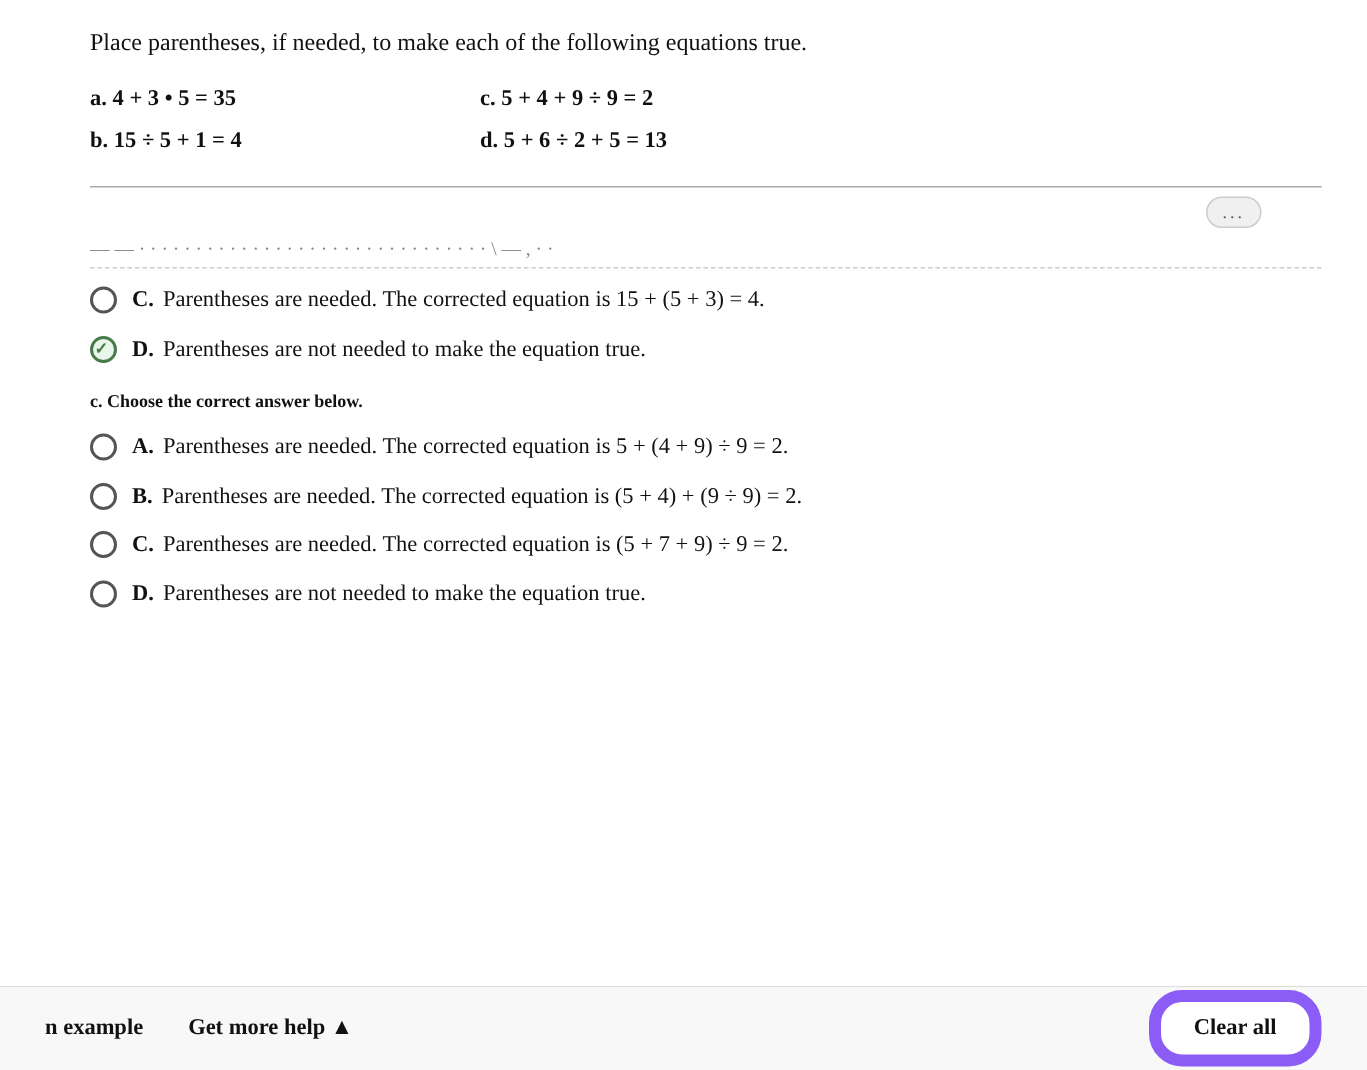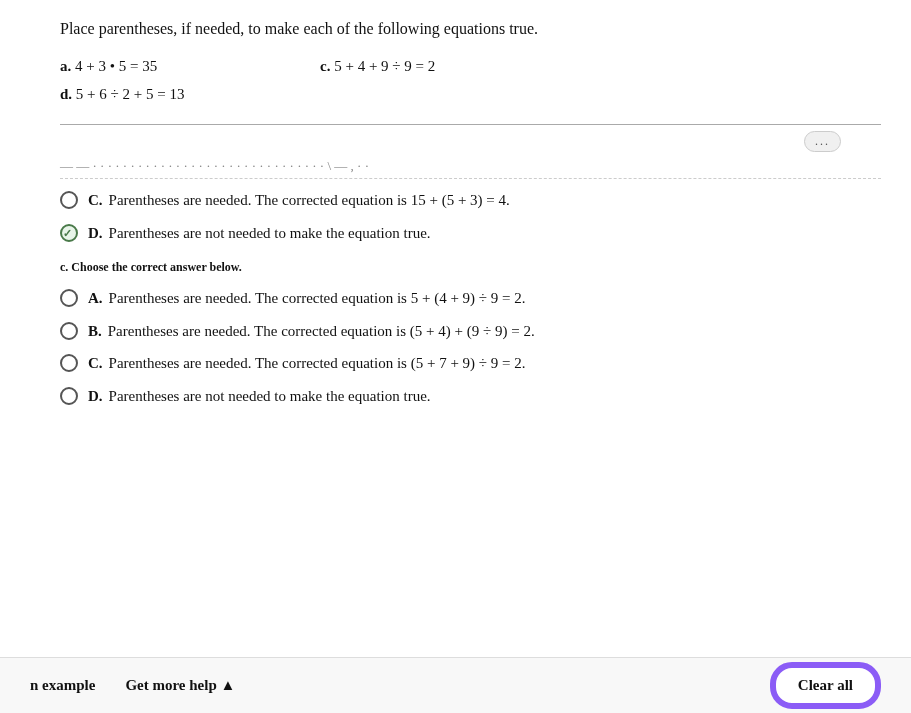--- a/index.html
+++ b/index.html
@@ -28,20 +28,21 @@
       display: grid;
       grid-template-columns: 220px 1fr;
       gap: 4px 40px;
       margin-bottom: 18px;
       font-size: 15px;
       color: #111;
     }
 
     .eq-item {
       line-height: 1.6;
+      font-weight: bold;
     }
 
     .divider {
       border: none;
       border-top: 1px solid #aaa;
       margin: 10px 0 0 0;
     }
 
     .scroll-hint {
       display: flex;
@@ -154,21 +155,21 @@
     .bottom-link {
       font-size: 15px;
       color: #111;
       font-weight: bold;
       cursor: pointer;
       text-decoration: none;
     }
 
     .clear-all-btn {
       background: #fff;
-      border: 6px solid #8b5cf6;
+      border: 8px solid #8b5cf6;
       border-radius: 22px;
       padding: 9px 22px;
       font-size: 15px;
       font-weight: bold;
       color: #111;
       cursor: pointer;
       font-family: Georgia, serif;
     }
   </style>
 </head>
@@ -177,20 +178,23 @@
 <div class="main-container">
 
   <p class="question-prompt">Place parentheses, if needed, to make each of the following equations true.</p>
 
   <div class="equations-grid">
     <div class="eq-item">
       <span><strong>a.</strong> 4 + 3 • 5 = 35</span>
     </div>
     <div class="eq-item">
       <span><strong>c.</strong> 5 + 4 + 9 ÷ 9 = 2</span>
+    </div>
+    <div class="eq-item">
+      <span><strong>b.</strong> 15 ÷ 5 + 1 = 4</span>
     </div>
     <div class="eq-item">
       <span><strong>d.</strong> 5 + 6 ÷ 2 + 5 = 13</span>
     </div>
   </div>
 
   <hr class="divider">
 
   <div class="scroll-hint">
     <span class="scroll-dots">...</span>

